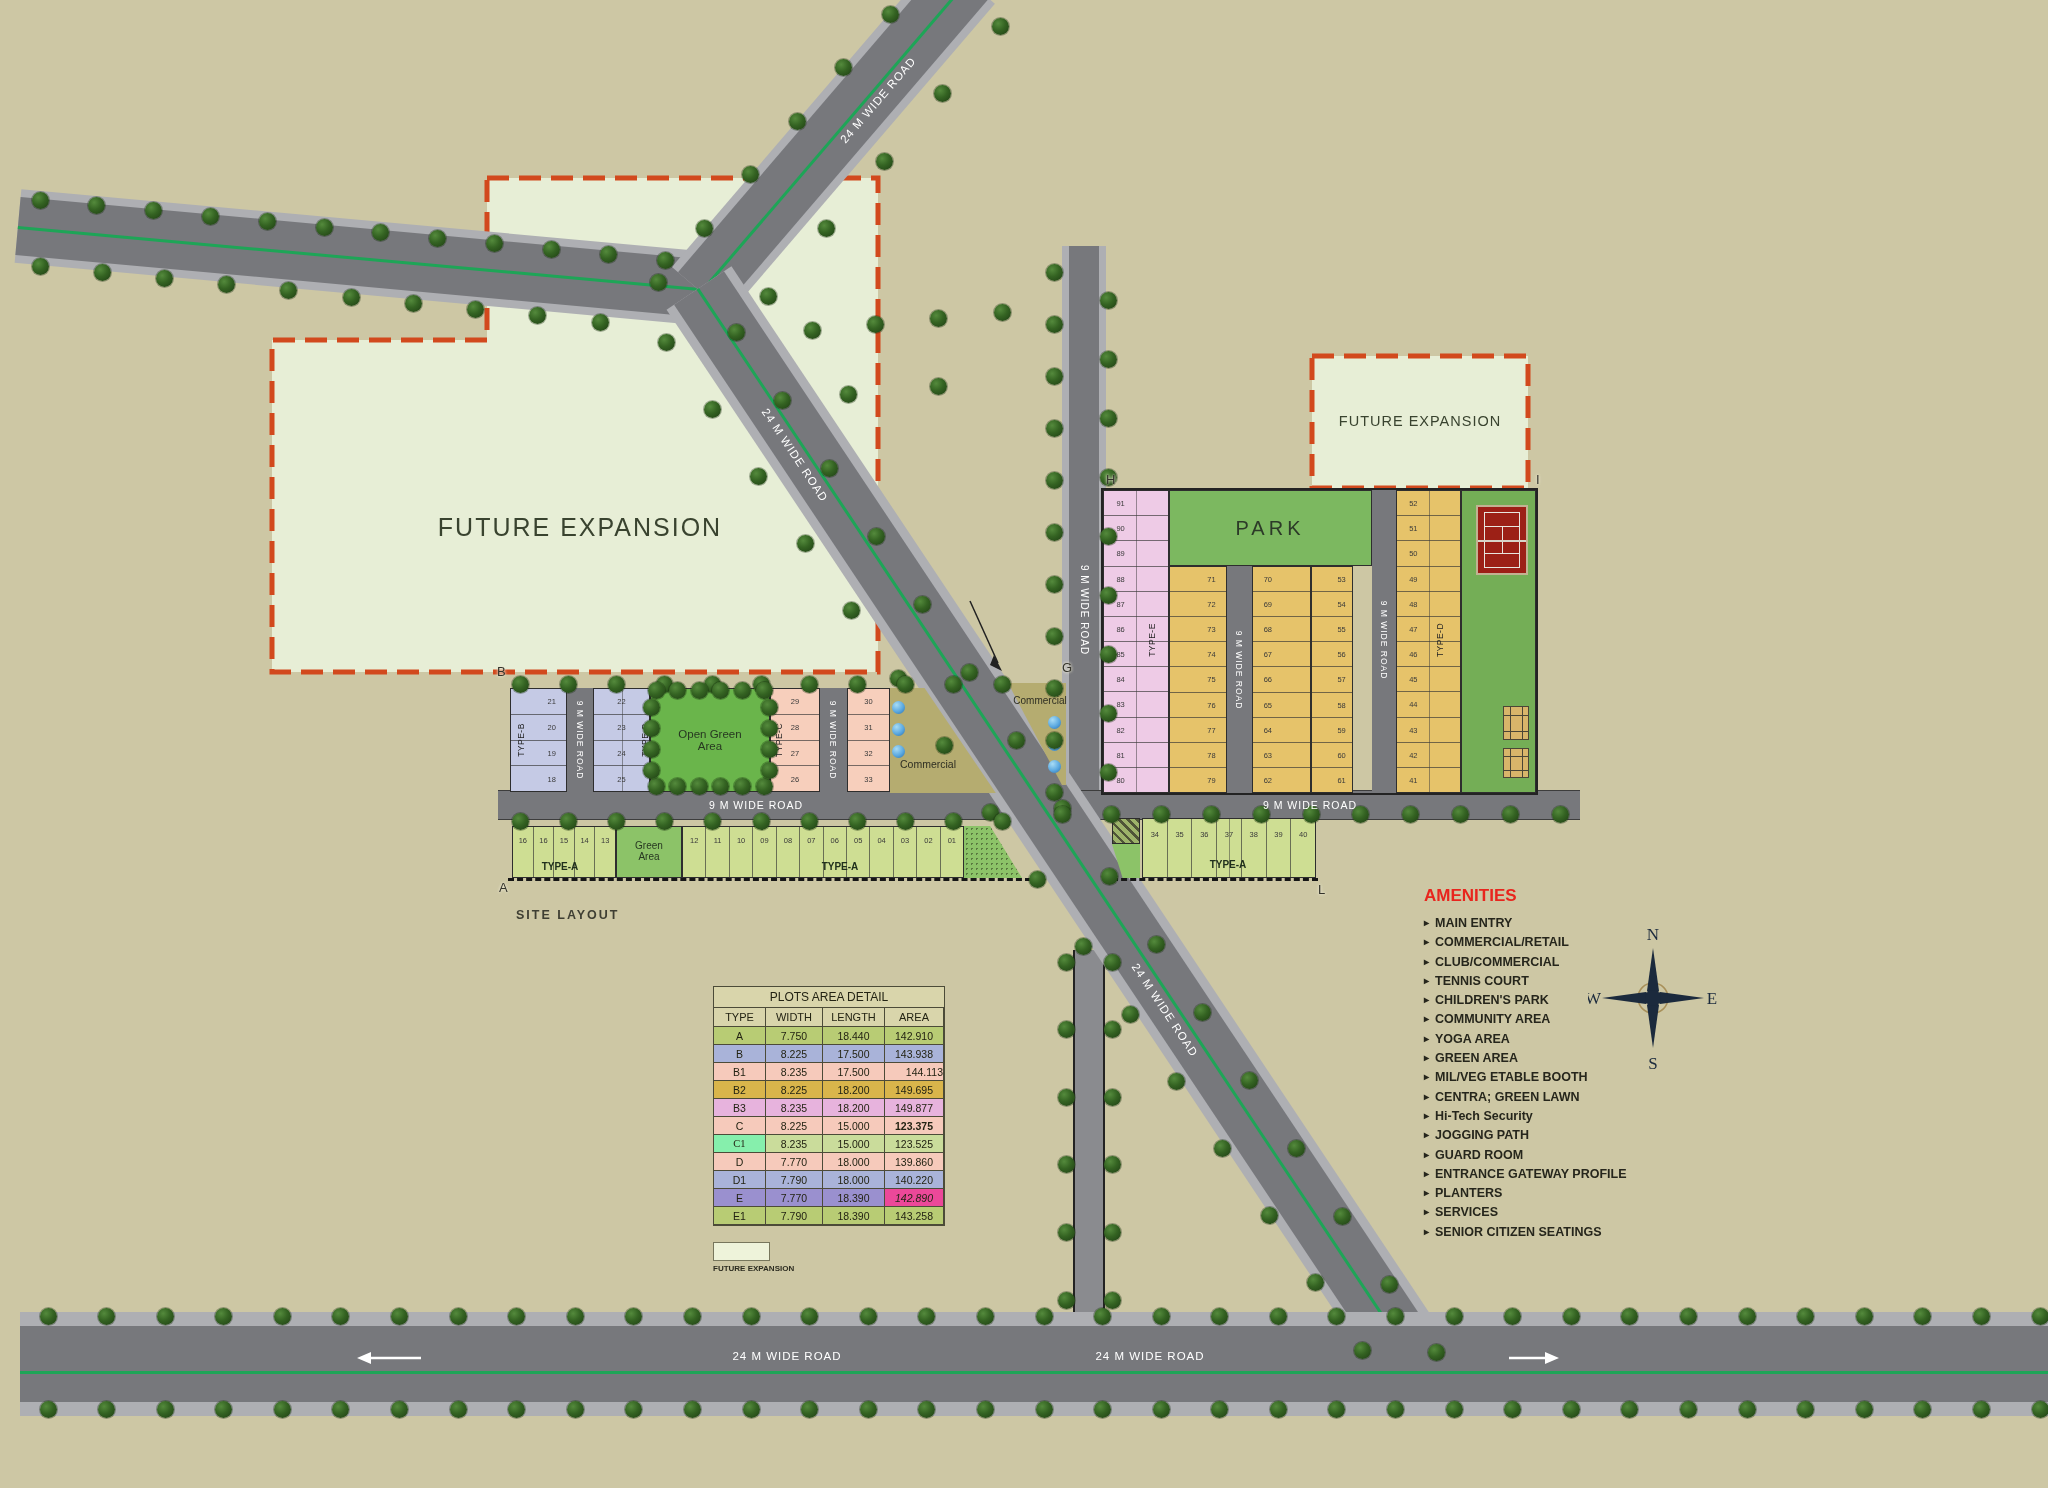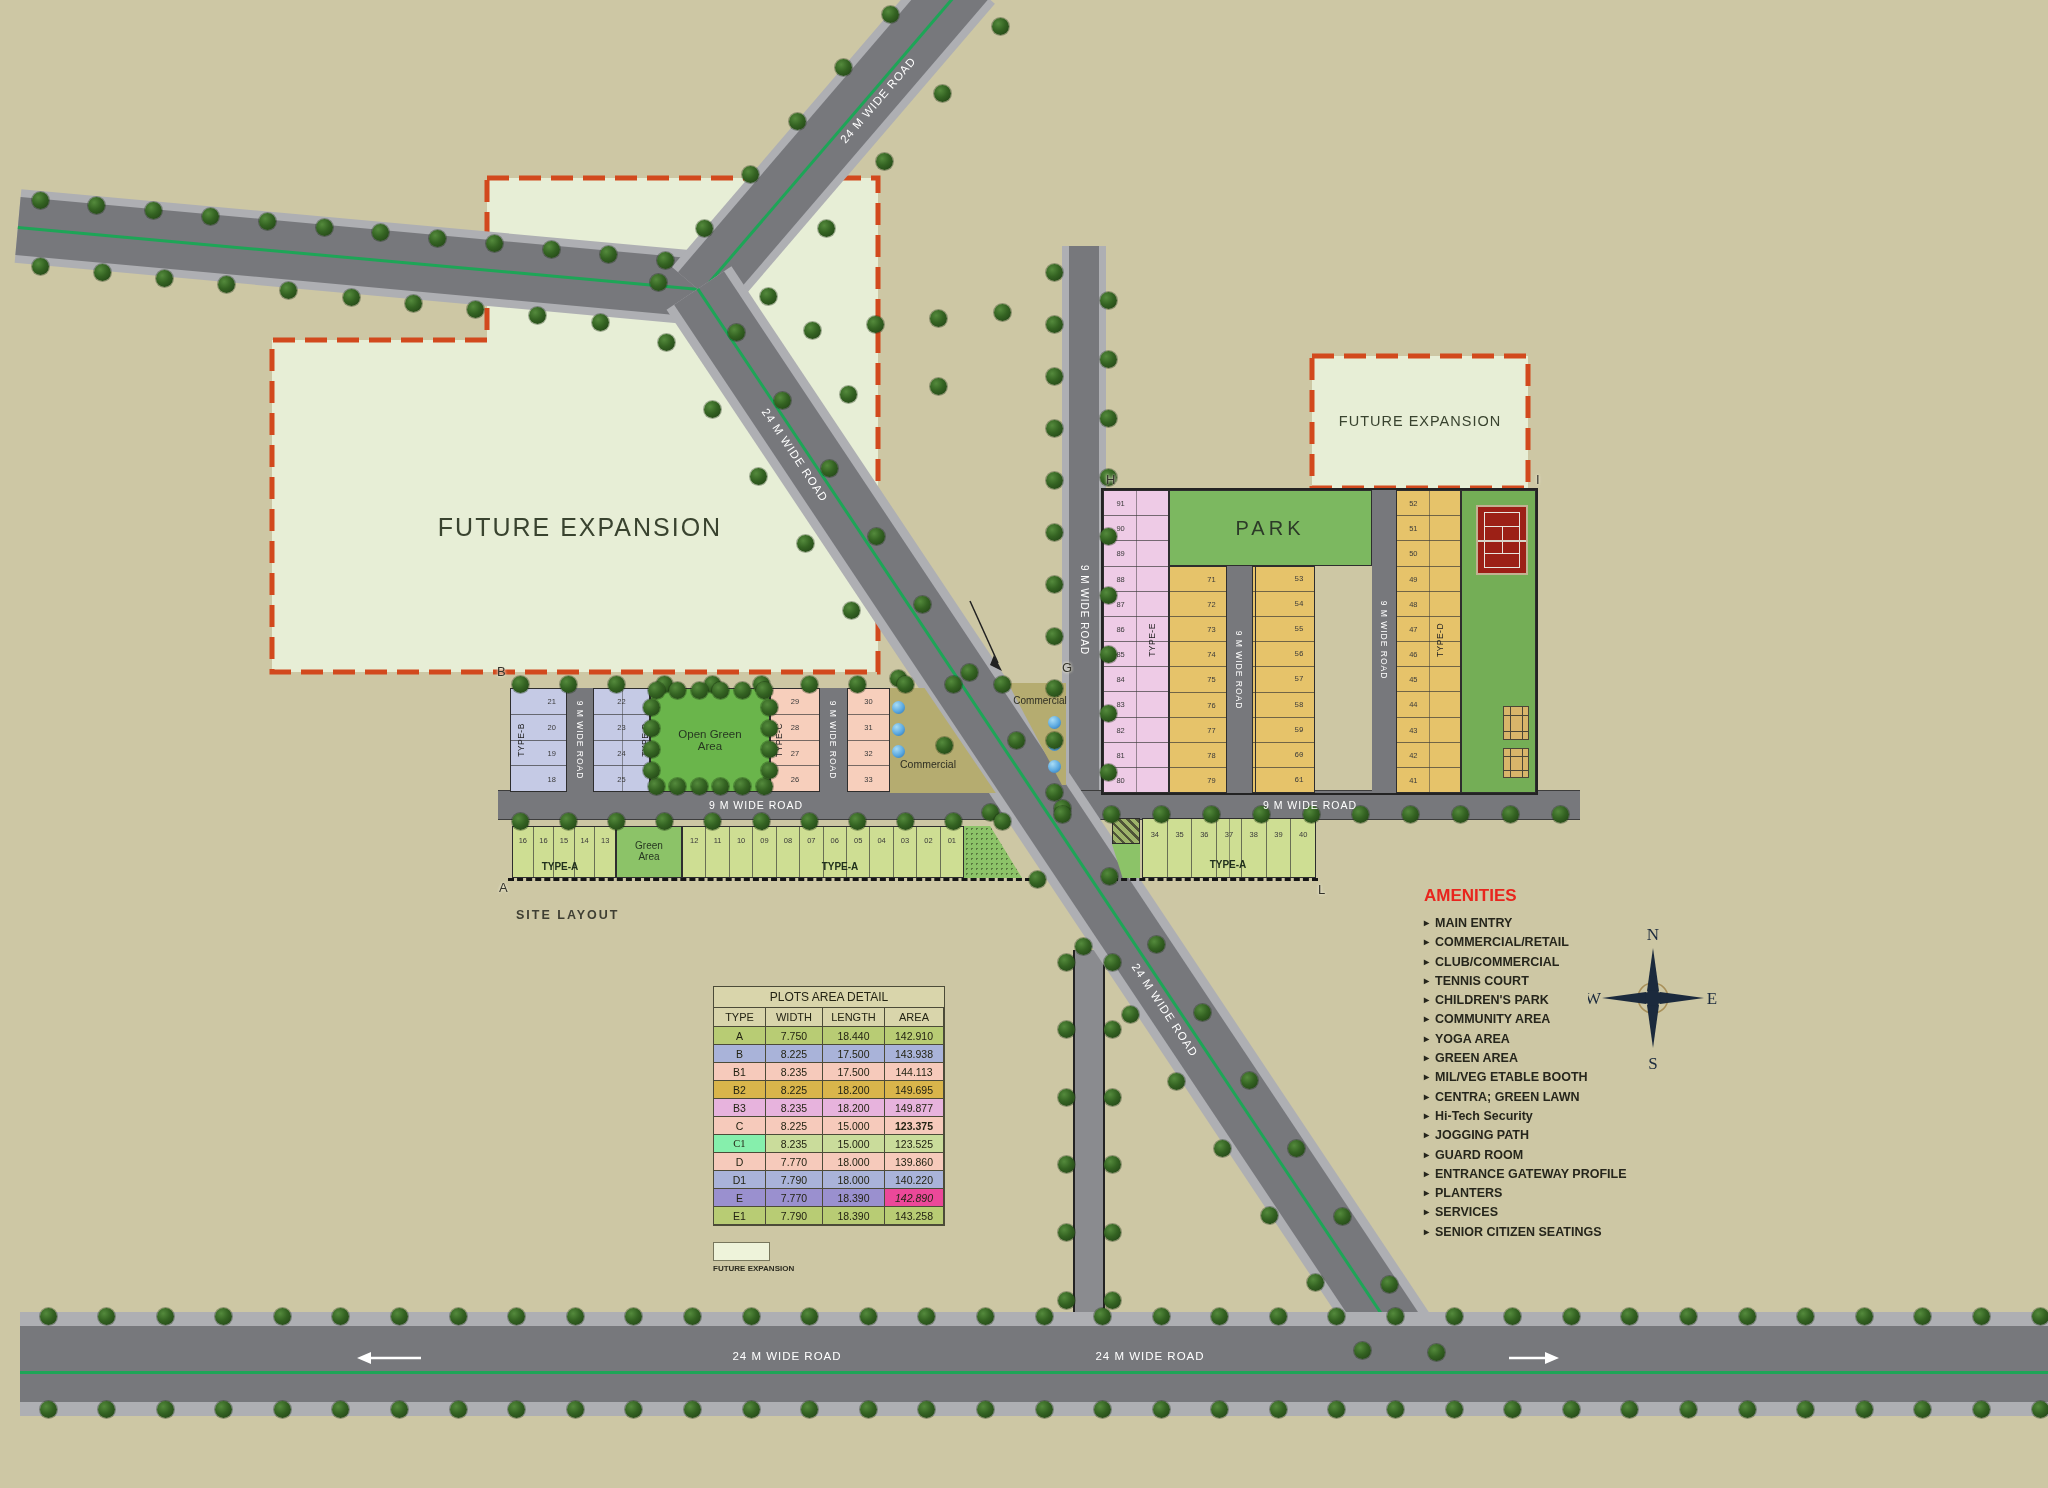--- a/index.html
+++ b/index.html
@@ -384,21 +384,21 @@
       <div class="cell">
         <span class="num">64</span>
       </div>
       <div class="cell">
         <span class="num">63</span>
       </div>
       <div class="cell">
         <span class="num">62</span>
       </div>
     </div>
-  <div class="pcol num-right" style="left:1255px;top:566px;width:60px;height:227px;background:var(--plot-d);font-family:Liberation Mono, monospace;">
+  <div class="pcol num-right" style="left:1311px;top:566px;width:42px;height:227px;background:var(--plot-d);">
       <div class="cell">
         <span class="num">53</span>
       </div>
       <div class="cell">
         <span class="num">54</span>
       </div>
       <div class="cell">
         <span class="num">55</span>
       </div>
       <div class="cell">
@@ -532,21 +532,21 @@
       <div class="td" style="background: rgb(184, 204, 116);">7.750</div>
       <div class="td" style="background: rgb(184, 204, 116);">18.440</div>
       <div class="td" style="background: rgb(184, 204, 116);">142.910</div>
       <div class="td" style="background: rgb(169, 179, 217);">B</div>
       <div class="td" style="background: rgb(169, 179, 217);">8.225</div>
       <div class="td" style="background: rgb(169, 179, 217);">17.500</div>
       <div class="td" style="background: rgb(169, 179, 217);">143.938</div>
       <div class="td" style="background: rgb(246, 202, 187);">B1</div>
       <div class="td" style="background: rgb(246, 202, 187);">8.235</div>
       <div class="td" style="background: rgb(246, 202, 187);">17.500</div>
-      <div class="td" style="background: rgb(246, 202, 187);">144.113</div>
+      <div class="td" style="background: rgb(246, 202, 187); text-align: right;">144.113</div>
       <div class="td" style="background: rgb(217, 181, 75);">B2</div>
       <div class="td" style="background: rgb(217, 181, 75);">8.225</div>
       <div class="td" style="background: rgb(217, 181, 75);">18.200</div>
       <div class="td" style="background: rgb(217, 181, 75);">149.695</div>
       <div class="td" style="background: rgb(231, 179, 221);">B3</div>
       <div class="td" style="background: rgb(231, 179, 221);">8.235</div>
       <div class="td" style="background: rgb(231, 179, 221);">18.200</div>
       <div class="td" style="background: rgb(231, 179, 221);">149.877</div>
       <div class="td" style="background: rgb(246, 202, 187);">C</div>
       <div class="td" style="background: rgb(246, 202, 187);">8.225</div>

